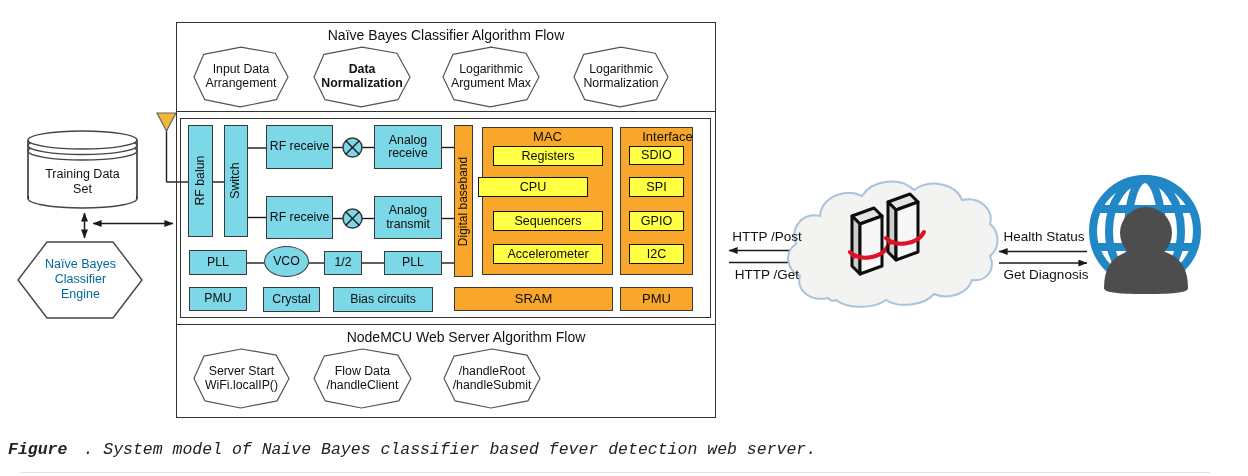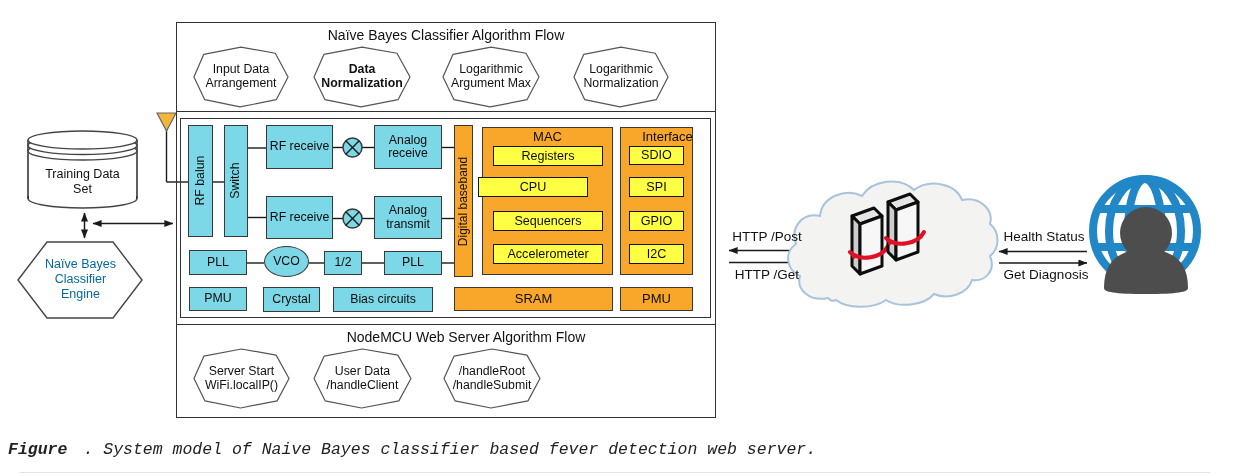--- a/index.html
+++ b/index.html
@@ -294,21 +294,21 @@
   <div class="abs blob" style="left:192px;top:347px;width:99px;height:63px;">
     <svg viewBox="0 0 100 62" preserveAspectRatio="none">
         <polygon class="blob-shape" points="12,9 50,2 85,8 98,31 86,53 49,60 13,53 2,31"></polygon>
       </svg>
     <div class="blob-label">Server Start WiFi.localIP()</div>
   </div>
   <div class="abs blob" style="left:312px;top:347px;width:101px;height:63px;">
     <svg viewBox="0 0 100 62" preserveAspectRatio="none">
         <polygon class="blob-shape" points="12,9 50,2 85,8 98,31 86,53 49,60 13,53 2,31"></polygon>
       </svg>
-    <div class="blob-label">User Data /handleClient</div>
+    <div class="blob-label">Flow Data /handleClient</div>
   </div>
   <div class="abs blob" style="left:442px;top:347px;width:100px;height:63px;">
     <svg viewBox="0 0 100 62" preserveAspectRatio="none">
         <polygon class="blob-shape" points="12,9 50,2 85,8 98,31 86,53 49,60 13,53 2,31"></polygon>
       </svg>
     <div class="blob-label">/handleRoot /handleSubmit</div>
   </div>
 
   <div class="abs" style="left:42px;top:167px;width:81px;text-align:center;font-size:12.5px;line-height:1.2;color:#111;">Training Data Set</div>
   <div class="abs" style="left:38px;top:257px;width:85px;text-align:center;font-size:12.5px;line-height:1.2;color:#0369a1;">Naïve Bayes Classifier Engine</div>

